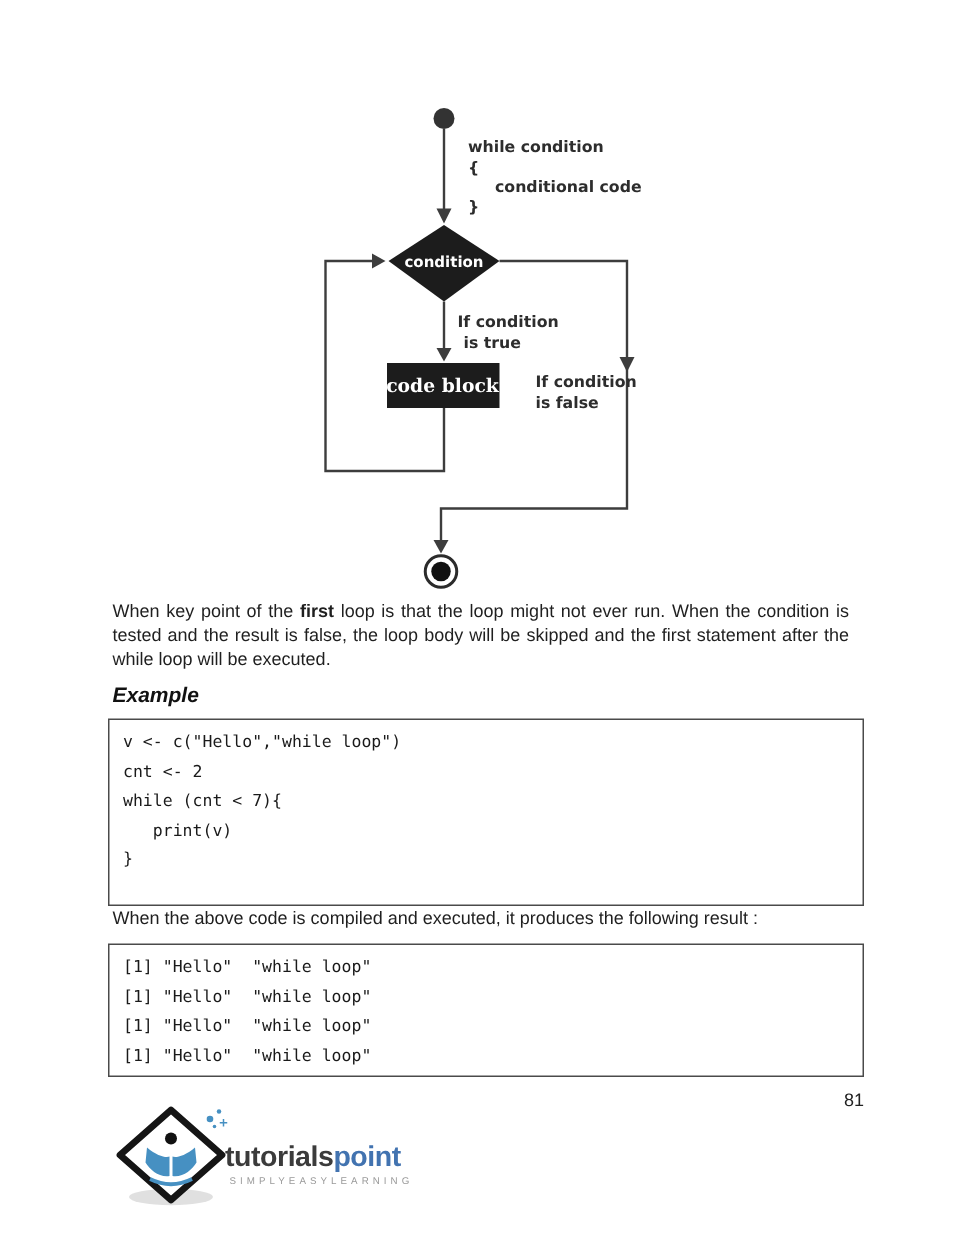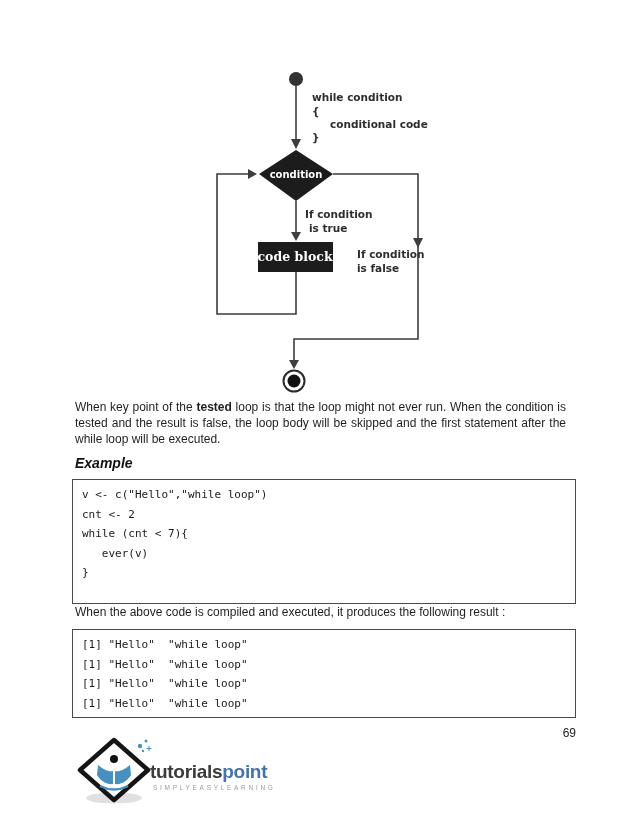--- a/index.html
+++ b/index.html
@@ -85,42 +85,42 @@
     <polyline points="163,106 248,106 248,271 124,271 124,294" class="fc-line"></polyline>
     <polygon points="243,170 253,170 248,180" class="fc-arrow"></polygon>
     <polygon points="119,292 129,292 124,301" class="fc-arrow"></polygon>
     <text x="187" y="190" class="fc-label">If condition</text>
     <text x="187" y="204" class="fc-label">is false</text>
 
     <circle cx="124" cy="313" r="10.5" fill="#ffffff" stroke="#2b2b2b" stroke-width="2"></circle>
     <circle cx="124" cy="313" r="6.5" fill="#111111"></circle>
   </svg>
 
-  <div class="abs paragraph"><span>When key point of the </span><b>tested</b><span> loop is that the loop might not ever run. When the condition is tested and the result is false, the loop body will be skipped and the first statement after the while loop will be executed.</span></div>
+  <div class="abs paragraph"><span>When key point of the </span><b>first</b><span> loop is that the loop might not ever run. When the condition is tested and the result is false, the loop body will be skipped and the first statement after the while loop will be executed.</span></div>
 
   <div class="abs example-heading">Example</div>
 
   <div class="abs code-box example">
     <div class="code-line">v &lt;- c("Hello","while loop")</div>
     <div class="code-line">cnt &lt;- 2</div>
     <div class="code-line">while (cnt &lt; 7){</div>
-    <div class="code-line">   ever(v)</div>
+    <div class="code-line">   print(v)</div>
     <div class="code-line">}</div>
   </div>
 
   <div class="abs result-intro">When the above code is compiled and executed, it produces the following result :</div>
 
   <div class="abs code-box output">
     <div class="code-line">[1] "Hello"  "while loop"</div>
     <div class="code-line">[1] "Hello"  "while loop"</div>
     <div class="code-line">[1] "Hello"  "while loop"</div>
     <div class="code-line">[1] "Hello"  "while loop"</div>
   </div>
 
-  <div class="abs page-number">69</div>
+  <div class="abs page-number">81</div>
 
   <svg class="abs logo-emblem" viewBox="0 0 85 70">
     <ellipse cx="44" cy="62" rx="28" ry="5.5" fill="#cfcfcf" opacity="0.65"></ellipse>
     <polygon points="44,4 78,34 44,64 10,34" fill="#ffffff" stroke="#151515" stroke-width="4.5" stroke-linejoin="round"></polygon>
     <circle cx="44" cy="23" r="4" fill="#111111"></circle>
     <path d="M 28,29 C 35,35 41,36 43,35 L 43,48 C 36,49 30,44 27,39 Z" fill="#4690c2"></path>
     <path d="M 60,29 C 53,35 47,36 45,35 L 45,48 C 52,49 58,44 61,39 Z" fill="#4690c2"></path>
     <path d="M 30,50 Q 44,57 58,50" stroke="#4690c2" stroke-width="2.5" fill="none"></path>
     <circle cx="70" cy="10" r="2.2" fill="#4690c2"></circle>
     <circle cx="76" cy="5" r="1.5" fill="#4690c2"></circle>

